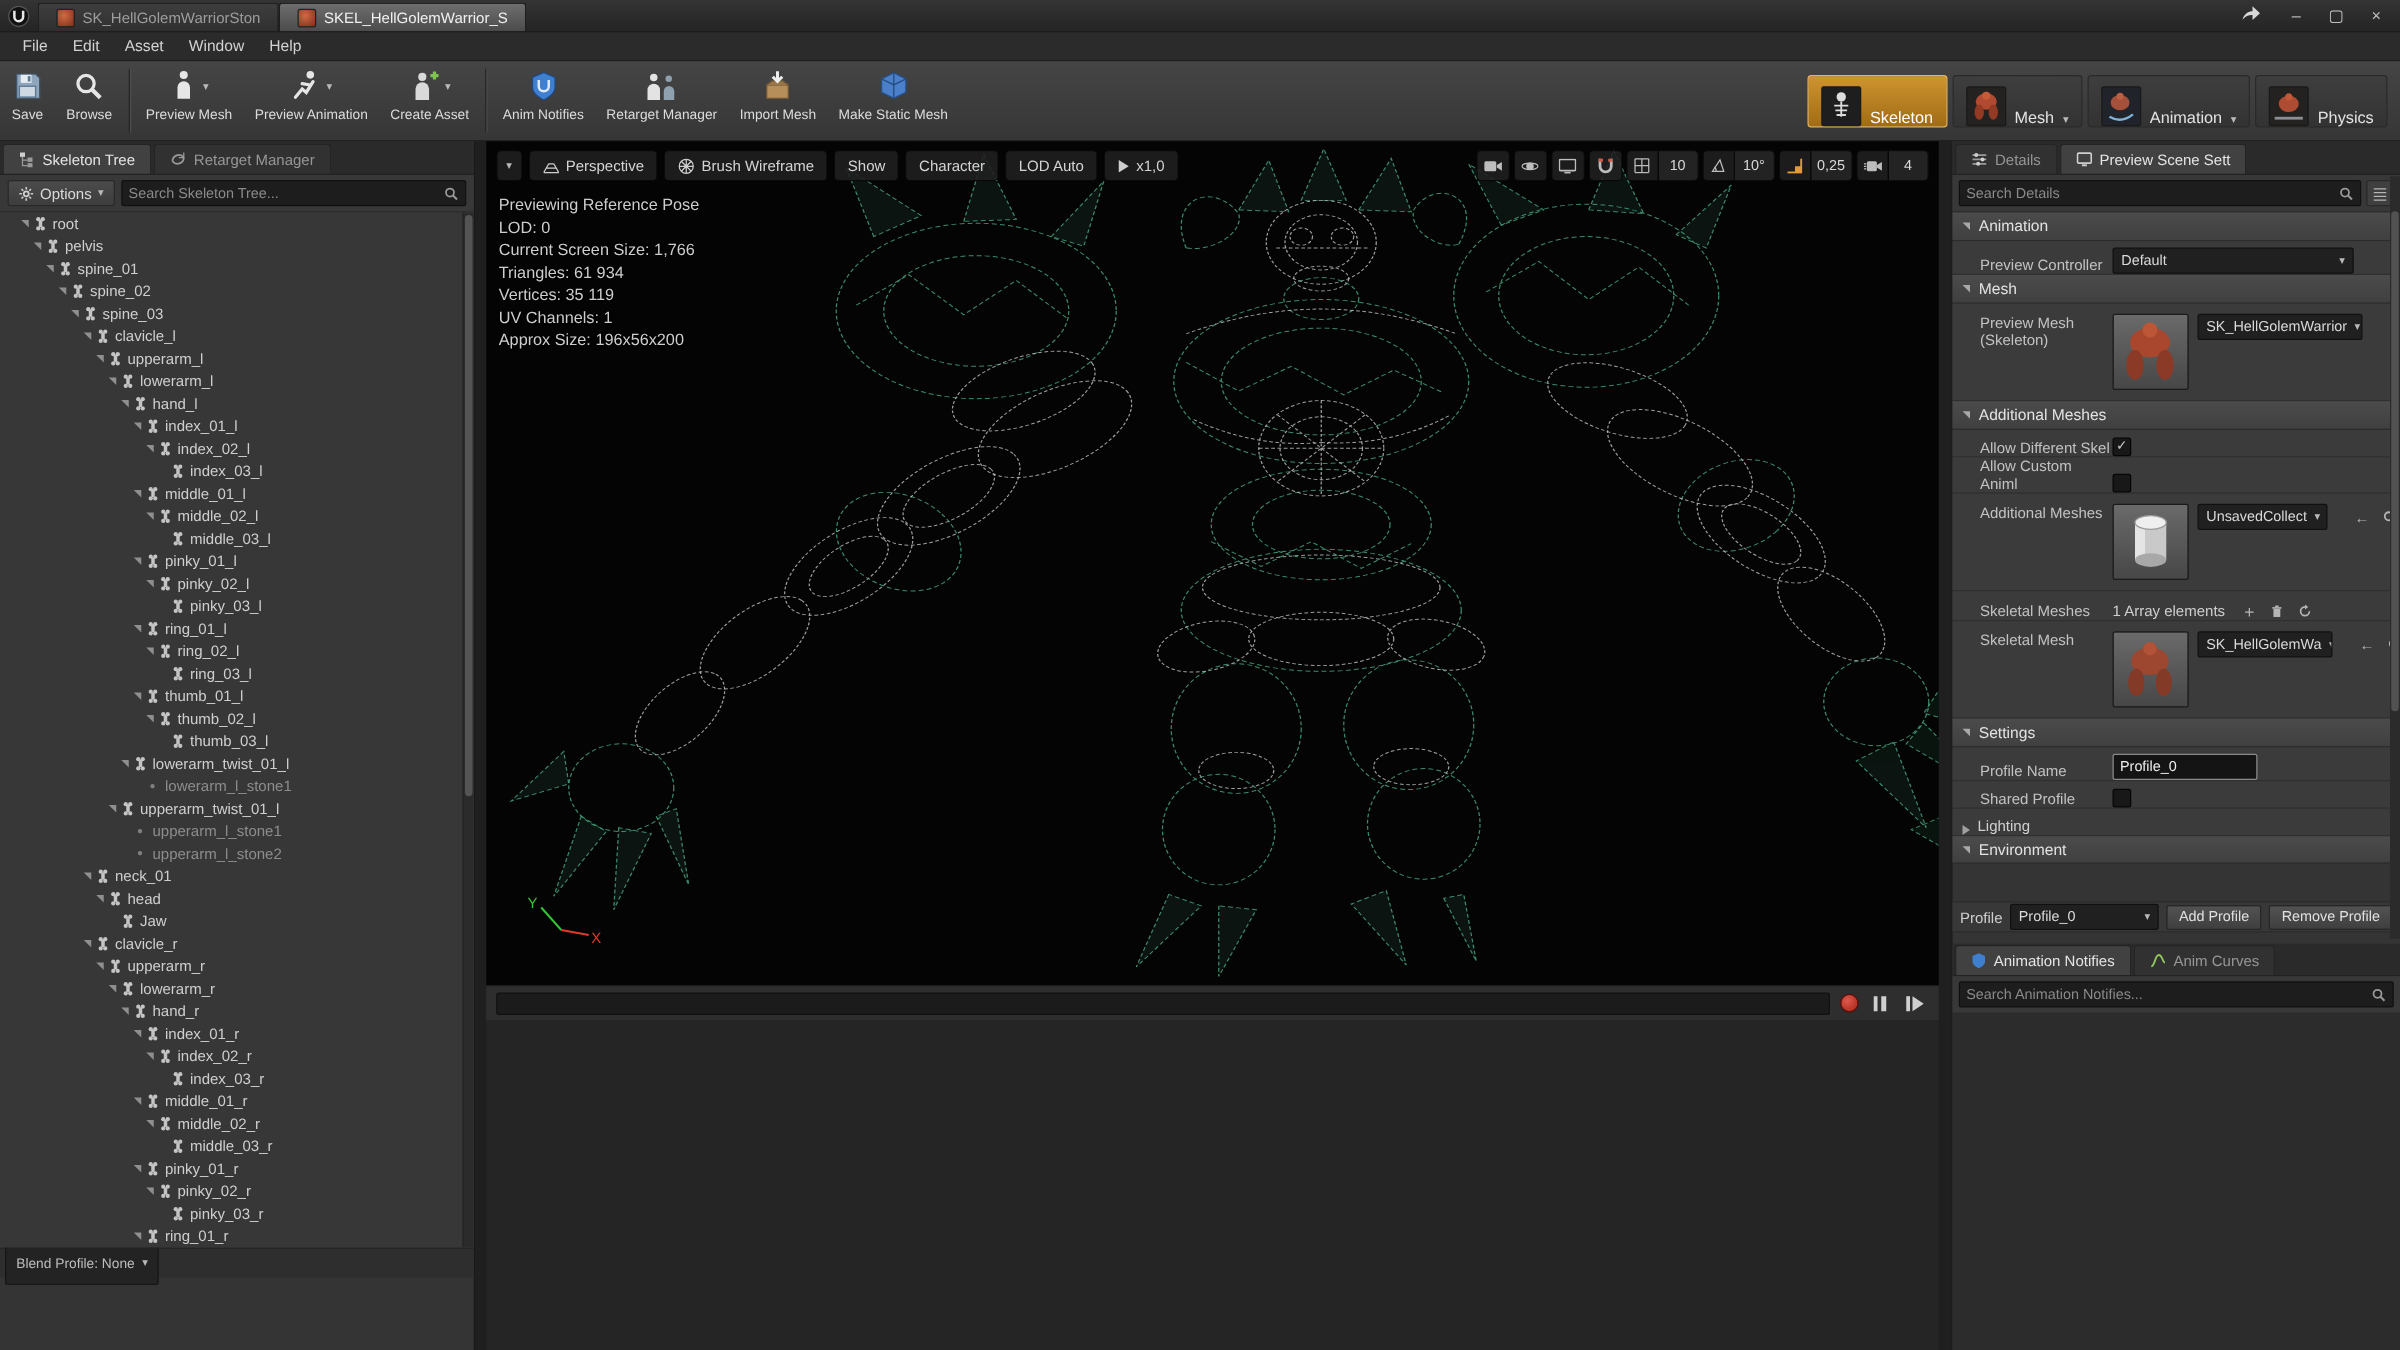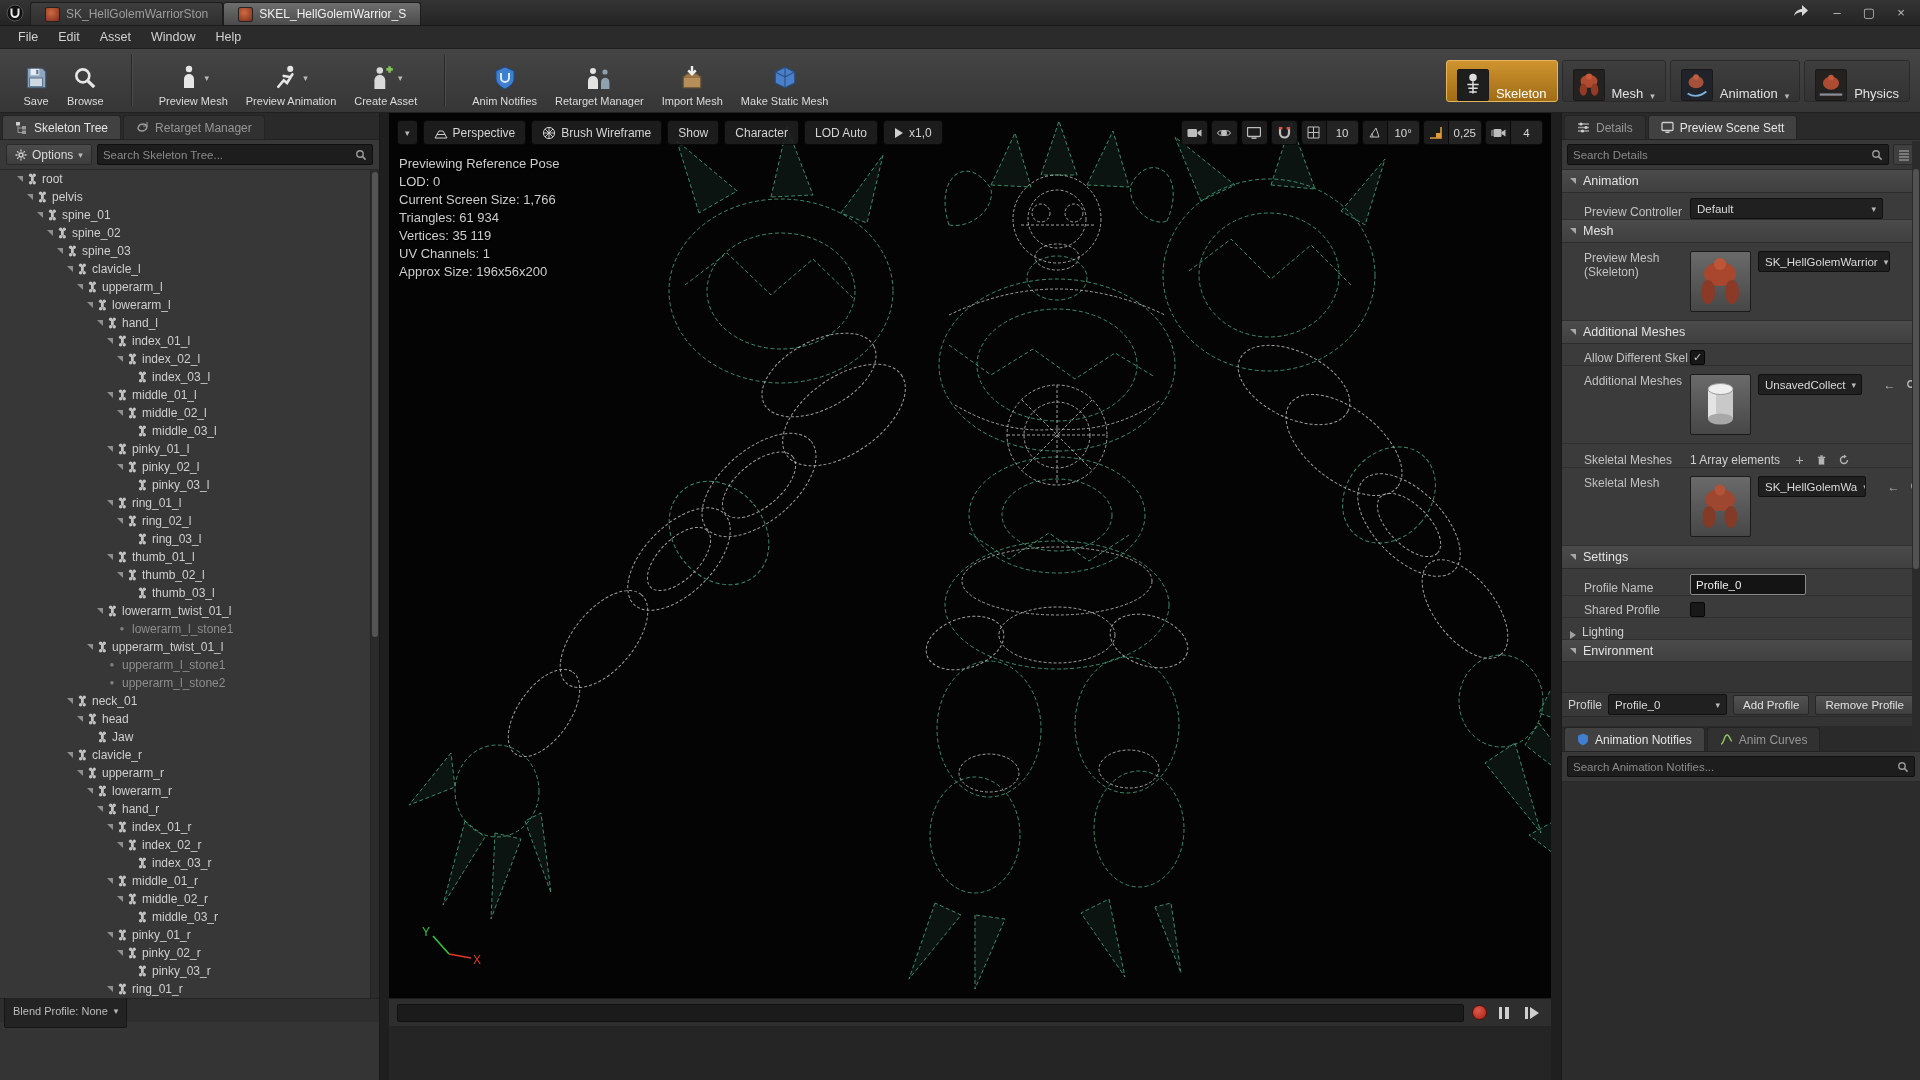--- a/index.html
+++ b/index.html
@@ -24,21 +24,21 @@
   .share-ico{width:26px;height:22px;display:flex;align-items:center;justify-content:center;margin-right:8px}
 
   
   .menubar{position:absolute;left:0;top:26px;right:0;height:23px;background:#2b2b2b;border-bottom:1px solid #1e1e1e;
     display:flex;align-items:center;padding-left:8px}
   .menu-item{padding:3px 10px;color:#d2d2d2;font-size:12.5px}
 
   
   .toolbar{position:absolute;left:0;top:49px;right:0;height:64px;background:linear-gradient(#454545,#363636);
     border-bottom:1px solid #202020;display:flex;align-items:stretch}
-  .tgroup{display:flex;align-items:flex-end;padding:2px 14px}
+  .tgroup{display:flex;align-items:flex-start;padding:2px 0}
   .tsep{width:1px;background:#272727;margin:6px 4px;box-shadow:1px 0 0 #4c4c4c}
   .tbtn{display:flex;flex-direction:column;align-items:center;justify-content:center;gap:2px;
     padding:3px 9px;color:#dcdcdc;font-size:11px;border-radius:3px}
   .tbtn .ico-row{display:flex;align-items:center;gap:3px;height:30px}
   .dd-arrow{color:#b9b9b9;font-size:9px}
   .dd-arrow::after{content:"▾"}
   .modes{margin-left:auto;display:flex;align-items:center;gap:4px;padding-right:10px}
   .mode-btn{display:flex;align-items:flex-end;gap:7px;height:42px;padding:0 10px;border-radius:3px;
     color:#e2e2e2;font-size:13px;background:linear-gradient(#3e3e3e,#333);border:1px solid #2a2a2a}
   .mode-btn.active{background:linear-gradient(#d49a33,#a873158);background:linear-gradient(#cf9430,#a06c14);
@@ -76,21 +76,21 @@
   .tree-row.stone .s-ic{display:block}
   .b-lb{color:#cfcfcf;font-size:12px;padding-left:3px}
   .tree-row.stone .b-lb{color:#8d8d8d}
   .vscroll{position:absolute;top:0;right:0;width:9px;bottom:0;background:#2b2b2b;border-left:1px solid #242424}
   .vscroll .thumb{position:absolute;left:1px;right:1px;border-radius:3px;background:#545454}
   .blend-row{height:24px;display:flex;align-items:center;padding-left:4px;background:#2e2e2e;border-top:1px solid #242424}
   .blend-btn{display:flex;align-items:center;gap:6px;height:19px;padding:16px 8px;background:#232323;border:1px solid #161616;
     border-radius:2px;color:#bdbdbd;font-size:11px}
 
   
-  .viewport{position:relative;height:885px;background:#040404;overflow:hidden}
+  .viewport{position:relative;height:675px;background:#040404;overflow:hidden}
   .vp-toolbar{position:absolute;left:8px;top:7px;display:flex;gap:5px;z-index:3}
   .vp-btn{display:flex;align-items:center;gap:5px;height:25px;padding:0 10px;border-radius:4px;
     background:rgba(32,32,32,.88);border:1px solid rgba(0,0,0,.65);color:#d4d4d4;font-size:12px;white-space:nowrap}
   .vp-btn.small{padding:0 7px}
   .vp-snaps{position:absolute;right:8px;top:7px;display:flex;gap:3px;z-index:3}
   .snap-ic{display:flex;align-items:center;justify-content:center;width:26px;height:25px;border-radius:4px 0 0 4px;
     background:rgba(32,32,32,.88);border:1px solid rgba(0,0,0,.65)}
   .snap-val{display:flex;align-items:center;justify-content:center;min-width:32px;height:25px;padding:0 5px;
     border-radius:0 4px 4px 0;background:rgba(40,40,40,.88);border:1px solid rgba(0,0,0,.65);border-left:none;
     color:#d8d8d8;font-size:11.5px}
@@ -1375,20 +1375,24 @@
       <div class="sec-hdr">
         <span class="exp-tri"></span>
         <span>Additional Meshes</span>
       </div>
       <div class="drow" style="min-height:22px">
         <span class="lbl">Allow Different Skel</span>
         <div class="checkbox">
           <span>✓</span>
         </div>
       </div>
+      <div class="drow" style="min-height:22px">
+        <span class="lbl">Allow Custom Animl</span>
+        <div class="checkbox"></div>
+      </div>
       <div class="drow thumb-row">
         <span class="lbl">Additional Meshes</span>
         <div class="asset-thumb">
           <svg width="59" height="59" viewBox="0 0 59 59">
               <rect x="17" y="14" width="25" height="30" fill="#c9c9c9"></rect>
               <rect x="17" y="14" width="8" height="30" fill="#e4e4e4"></rect>
               <ellipse cx="29.5" cy="14" rx="12.5" ry="5.5" fill="#efefef" stroke="#9a9a9a"></ellipse>
               <ellipse cx="29.5" cy="44" rx="12.5" ry="5.5" fill="#a8a8a8"></ellipse>
             </svg>
         </div>

